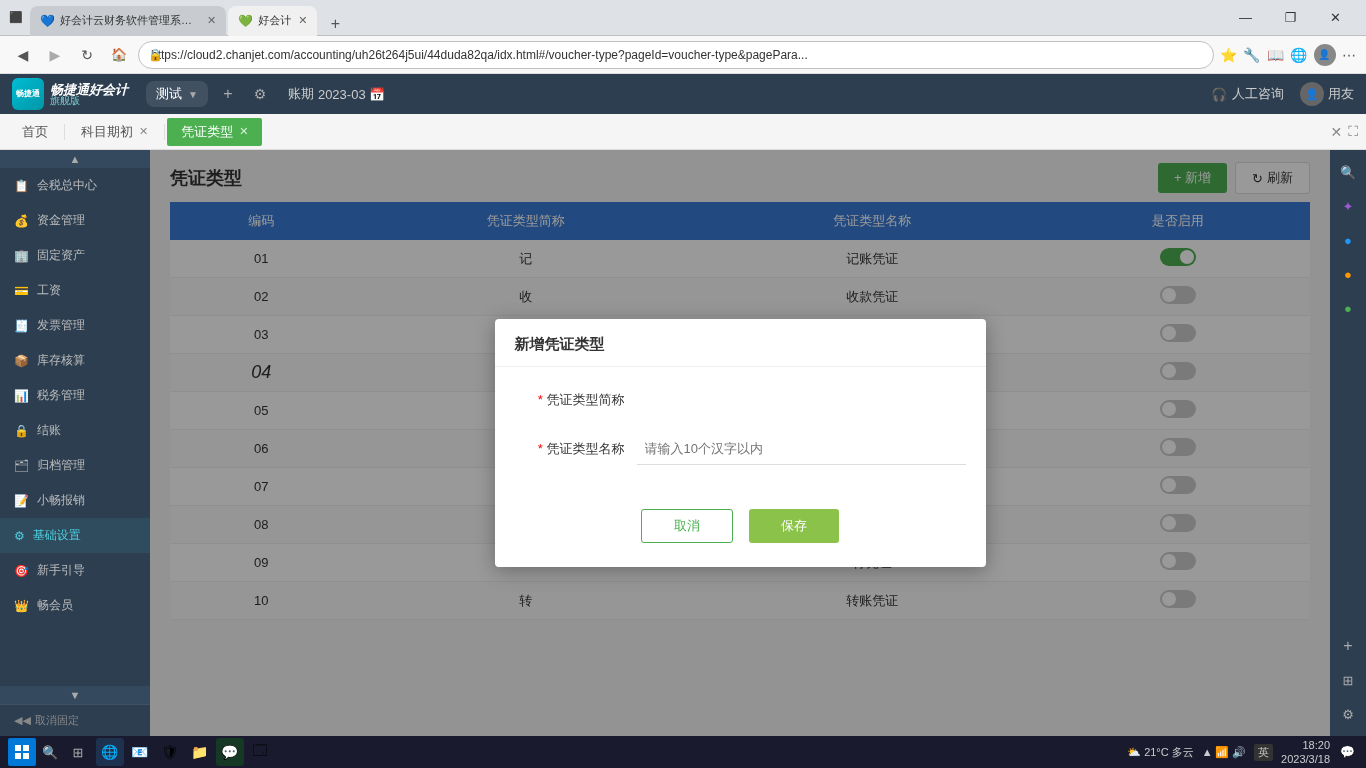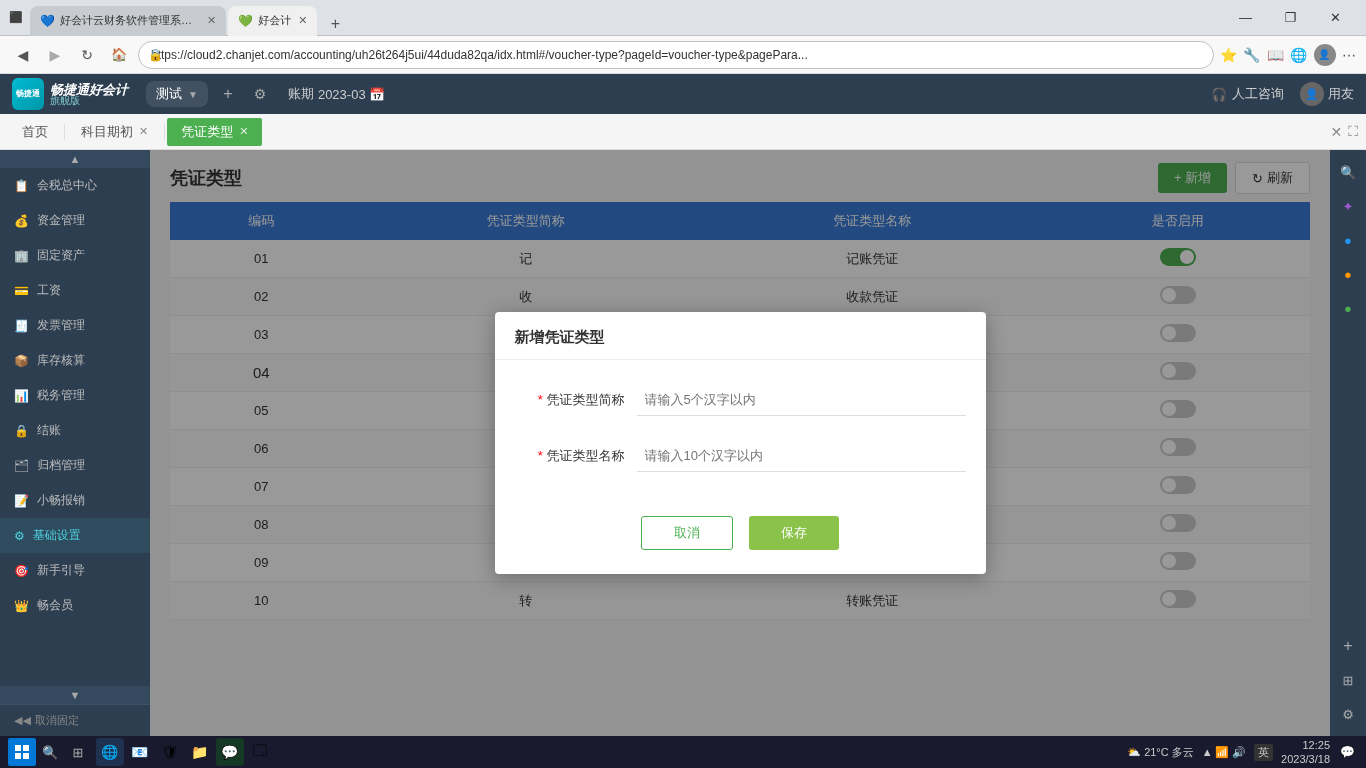--- a/index.html
+++ b/index.html
@@ -220,21 +220,21 @@
               <td style="padding: 8px 16px; text-align: center; font-size: 13px; color: rgb(51, 51, 51);">收款凭证</td>
               <td style="padding: 8px 16px; text-align: center;"><div style="width: 36px; height: 18px; border-radius: 9px; background: rgb(204, 204, 204); position: relative; display: inline-block; cursor: pointer;"><div style="position: absolute; width: 14px; height: 14px; border-radius: 50%; background: white; top: 2px; left: 2px;"></div></div></td>
             </tr>
             <tr style="border-bottom: 1px solid rgb(238, 238, 238); background: white;">
               <td style="padding: 8px 16px; text-align: center; font-size: 13px; color: rgb(51, 51, 51);">03</td>
               <td style="padding: 8px 16px; text-align: center; font-size: 13px; color: rgb(51, 51, 51);"></td>
               <td style="padding: 8px 16px; text-align: center; font-size: 13px; color: rgb(51, 51, 51);">付款凭证</td>
               <td style="padding: 8px 16px; text-align: center;"><div style="width: 36px; height: 18px; border-radius: 9px; background: rgb(204, 204, 204); position: relative; display: inline-block; cursor: pointer;"><div style="position: absolute; width: 14px; height: 14px; border-radius: 50%; background: white; top: 2px; left: 2px;"></div></div></td>
             </tr>
             <tr style="border-bottom: 1px solid rgb(238, 238, 238); background: rgb(250, 250, 250);">
-              <td style="padding: 8px 16px; text-align: center; font-size: 15px; color: rgb(51, 51, 51);">04</td>
+              <td style="padding: 8px 16px; text-align: center; font-size: 18px; color: rgb(51, 51, 51); font-style: italic;">04</td>
               <td style="padding: 8px 16px; text-align: center; font-size: 13px; color: rgb(51, 51, 51);"></td>
               <td style="padding: 8px 16px; text-align: center; font-size: 13px; color: rgb(51, 51, 51);">收款凭证</td>
               <td style="padding: 8px 16px; text-align: center;"><div style="width: 36px; height: 18px; border-radius: 9px; background: rgb(204, 204, 204); position: relative; display: inline-block; cursor: pointer;"><div style="position: absolute; width: 14px; height: 14px; border-radius: 50%; background: white; top: 2px; left: 2px;"></div></div></td>
             </tr>
             <tr style="border-bottom: 1px solid rgb(238, 238, 238); background: white;">
               <td style="padding: 8px 16px; text-align: center; font-size: 13px; color: rgb(51, 51, 51);">05</td>
               <td style="padding: 8px 16px; text-align: center; font-size: 13px; color: rgb(51, 51, 51);"></td>
               <td style="padding: 8px 16px; text-align: center; font-size: 13px; color: rgb(51, 51, 51);">付款凭证</td>
               <td style="padding: 8px 16px; text-align: center;"><div style="width: 36px; height: 18px; border-radius: 9px; background: rgb(204, 204, 204); position: relative; display: inline-block; cursor: pointer;"><div style="position: absolute; width: 14px; height: 14px; border-radius: 50%; background: white; top: 2px; left: 2px;"></div></div></td>
             </tr>
@@ -277,21 +277,20 @@
         <div style="padding:16px 20px 12px; font-size:15px; font-weight:bold; color:#333; border-bottom:1px solid #eee;">
           <span>新增凭证类型</span>
         </div>
         <div style="padding:24px 20px;">
 
           <div style="display:flex; align-items:center; margin-bottom:24px;">
             <label style="width:110px; text-align:right; margin-right:12px; font-size:13px; color:#333;">
               <span style="color:red;">*</span>
               <span>凭证类型简称</span>
             </label>
-            <input type="text" style="flex: 1 1 0%; height: 32px; border-top: none; border-right: none; border-left: none; border-image: initial; border-bottom: 1px solid rgb(221, 221, 221); padding: 0px 8px; font-size: 13px; color: rgb(51, 51, 51); outline: none; background: transparent;" placeholder="请输入5个汉字以内">
           </div>
 
           <div style="display:flex; align-items:center; margin-bottom:8px;">
             <label style="width:110px; text-align:right; margin-right:12px; font-size:13px; color:#333;">
               <span style="color:red;">*</span>
               <span>凭证类型名称</span>
             </label>
             <input type="text" style="flex: 1 1 0%; height: 32px; border-top: none; border-right: none; border-left: none; border-image: initial; border-bottom: 1px solid rgb(221, 221, 221); padding: 0px 8px; font-size: 13px; color: rgb(51, 51, 51); outline: none; background: transparent;" placeholder="请输入10个汉字以内">
           </div>
         </div>
@@ -342,18 +341,18 @@
       <span>⛅</span>
       <span>21°C 多云</span>
     </span>
     <span style="display:flex; gap:3px; align-items:center;">
       <span style="cursor:pointer;">▲</span>
       <span>📶</span>
       <span>🔊</span>
     </span>
     <span style="background:#333; padding:1px 4px; border-radius:2px;">英</span>
     <div style="text-align:right; line-height:1.3;">
-      <div>12:25</div>
+      <div>18:20</div>
       <div>2023/3/18</div>
     </div>
     <div style="width:20px; height:20px; display:flex; align-items:center; justify-content:center; cursor:pointer; font-size:12px;">💬</div>
   </div>
 </div>
 
 </body></html>

